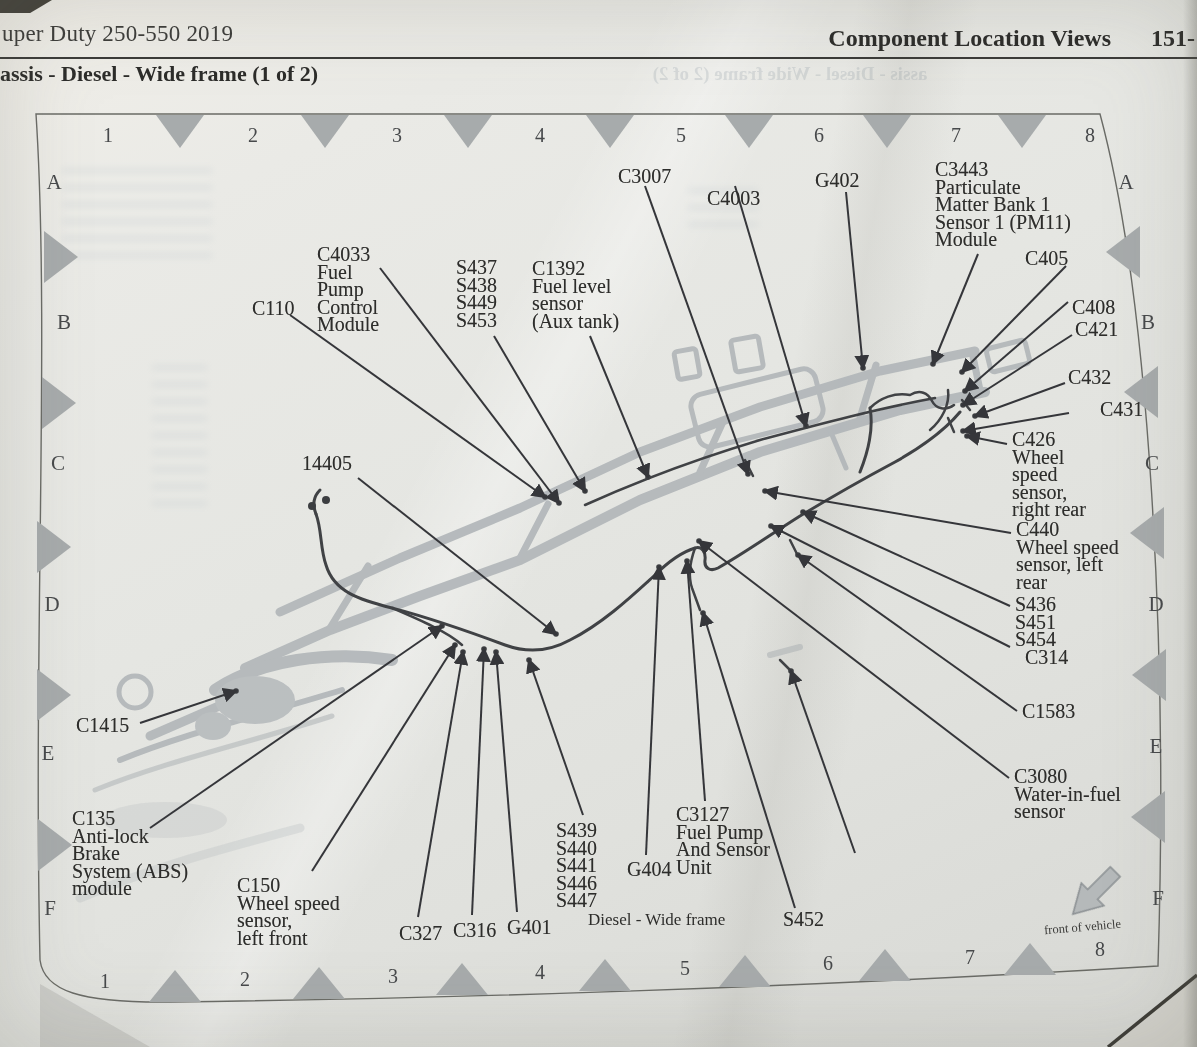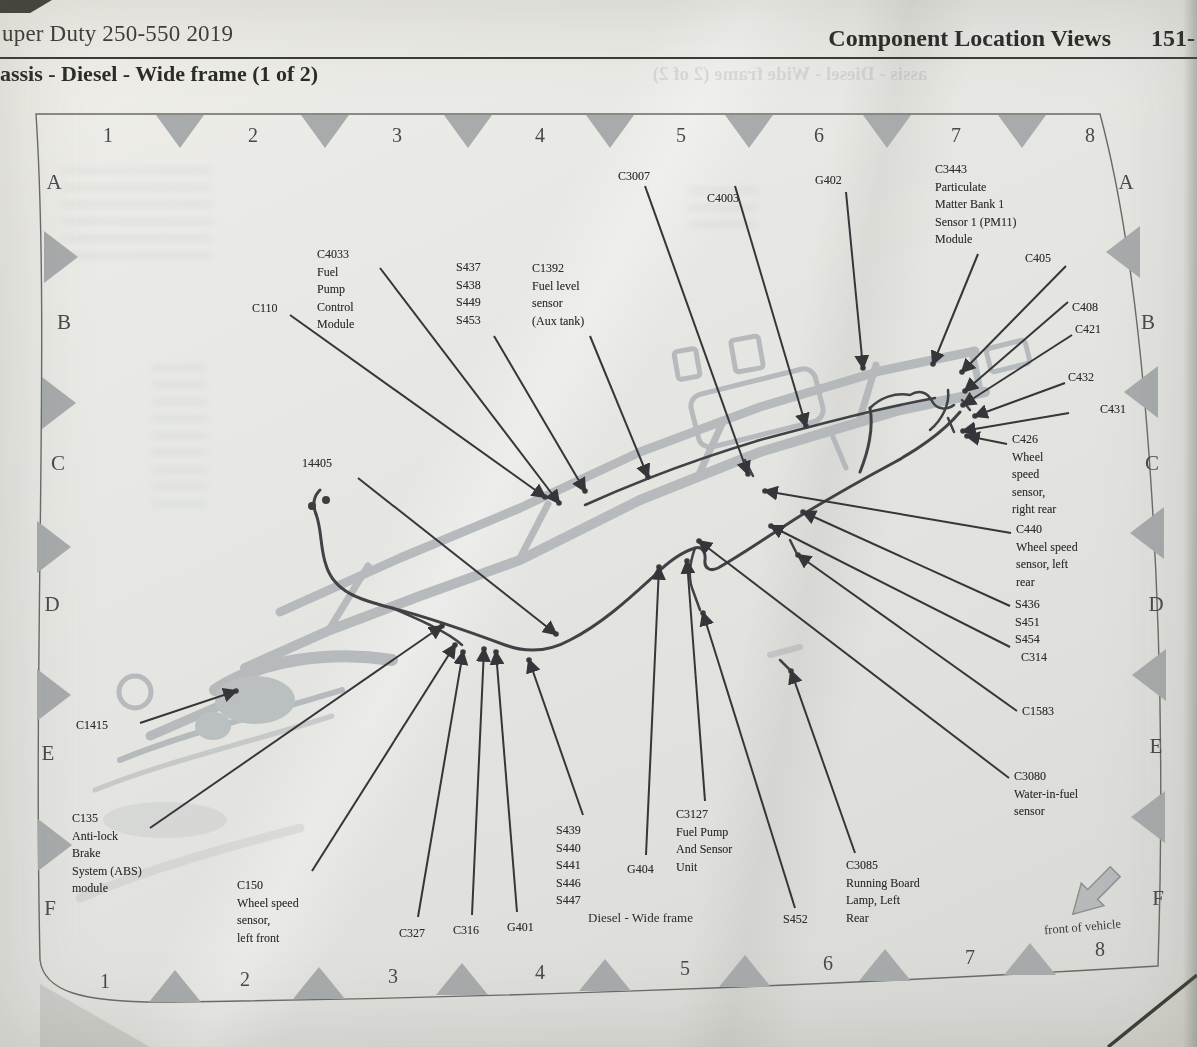--- a/index.html
+++ b/index.html
@@ -22,23 +22,23 @@
   .hrule{position:absolute;left:0;top:57px;width:1197px;height:2px;background:#3b3b39;}
   .subtitle{position:absolute;left:0px;top:61px;font-size:22px;font-weight:bold;color:#2c2c2a;}
   .ghost{position:absolute;left:470px;top:63px;width:640px;text-align:center;transform:scaleX(-1);
     opacity:.14;font-weight:bold;font-size:19px;color:#4e6276;filter:blur(.6px);pointer-events:none;}
   .smudge{position:absolute;opacity:.13;filter:blur(3px);pointer-events:none;
     background:repeating-linear-gradient(180deg,#93a5b4 0 5px,transparent 5px 17px);}
   .art{position:absolute;left:0;top:0;}
   .grid-num{font-size:20px;fill:#47494b;}
   .grid-letter{font-size:21px;fill:#47494b;}
   .gtri{fill:#a7abac;}
-  .callout{position:absolute;font-size:12px;line-height:17.5px;white-space:pre;color:#2d2d2b;
+  .callout{position:absolute;font-size:20px;line-height:17.5px;white-space:pre;color:#2d2d2b;
     text-shadow:0 0 .5px rgba(45,45,45,.35);}
-  .caption{position:absolute;left:588px;top:910px;font-size:13px;color:#2d2d2b;}
+  .caption{position:absolute;left:588px;top:910px;font-size:17px;color:#2d2d2b;}
   .front-label{position:absolute;left:1044px;top:920px;font-size:12.5px;color:#3a3a38;transform:rotate(-5deg);}
 </style>
 </head>
 <body>
 
 <div class="page">
 
   <div class="corner-mark"></div>
   <div class="crease"></div>
 
@@ -309,22 +309,18 @@
 S440
 S441
 S446
 S447</div>
   <div class="callout" style="left:627px;top:861px;">G404</div>
   <div class="callout" style="left:676px;top:806px;">C3127
 Fuel Pump
 And Sensor
 Unit</div>
   <div class="callout" style="left:783px;top:911px;">S452</div>
-  <div class="callout" style="left:846px;top:857px;">C3085
-Running Board
-Lamp, Left
-Rear</div>
 
   <div class="caption">Diesel - Wide frame</div>
   <div class="front-label">front of vehicle</div>
 
   <div class="edge-right"></div>
 </div>
 
 </body></html>

